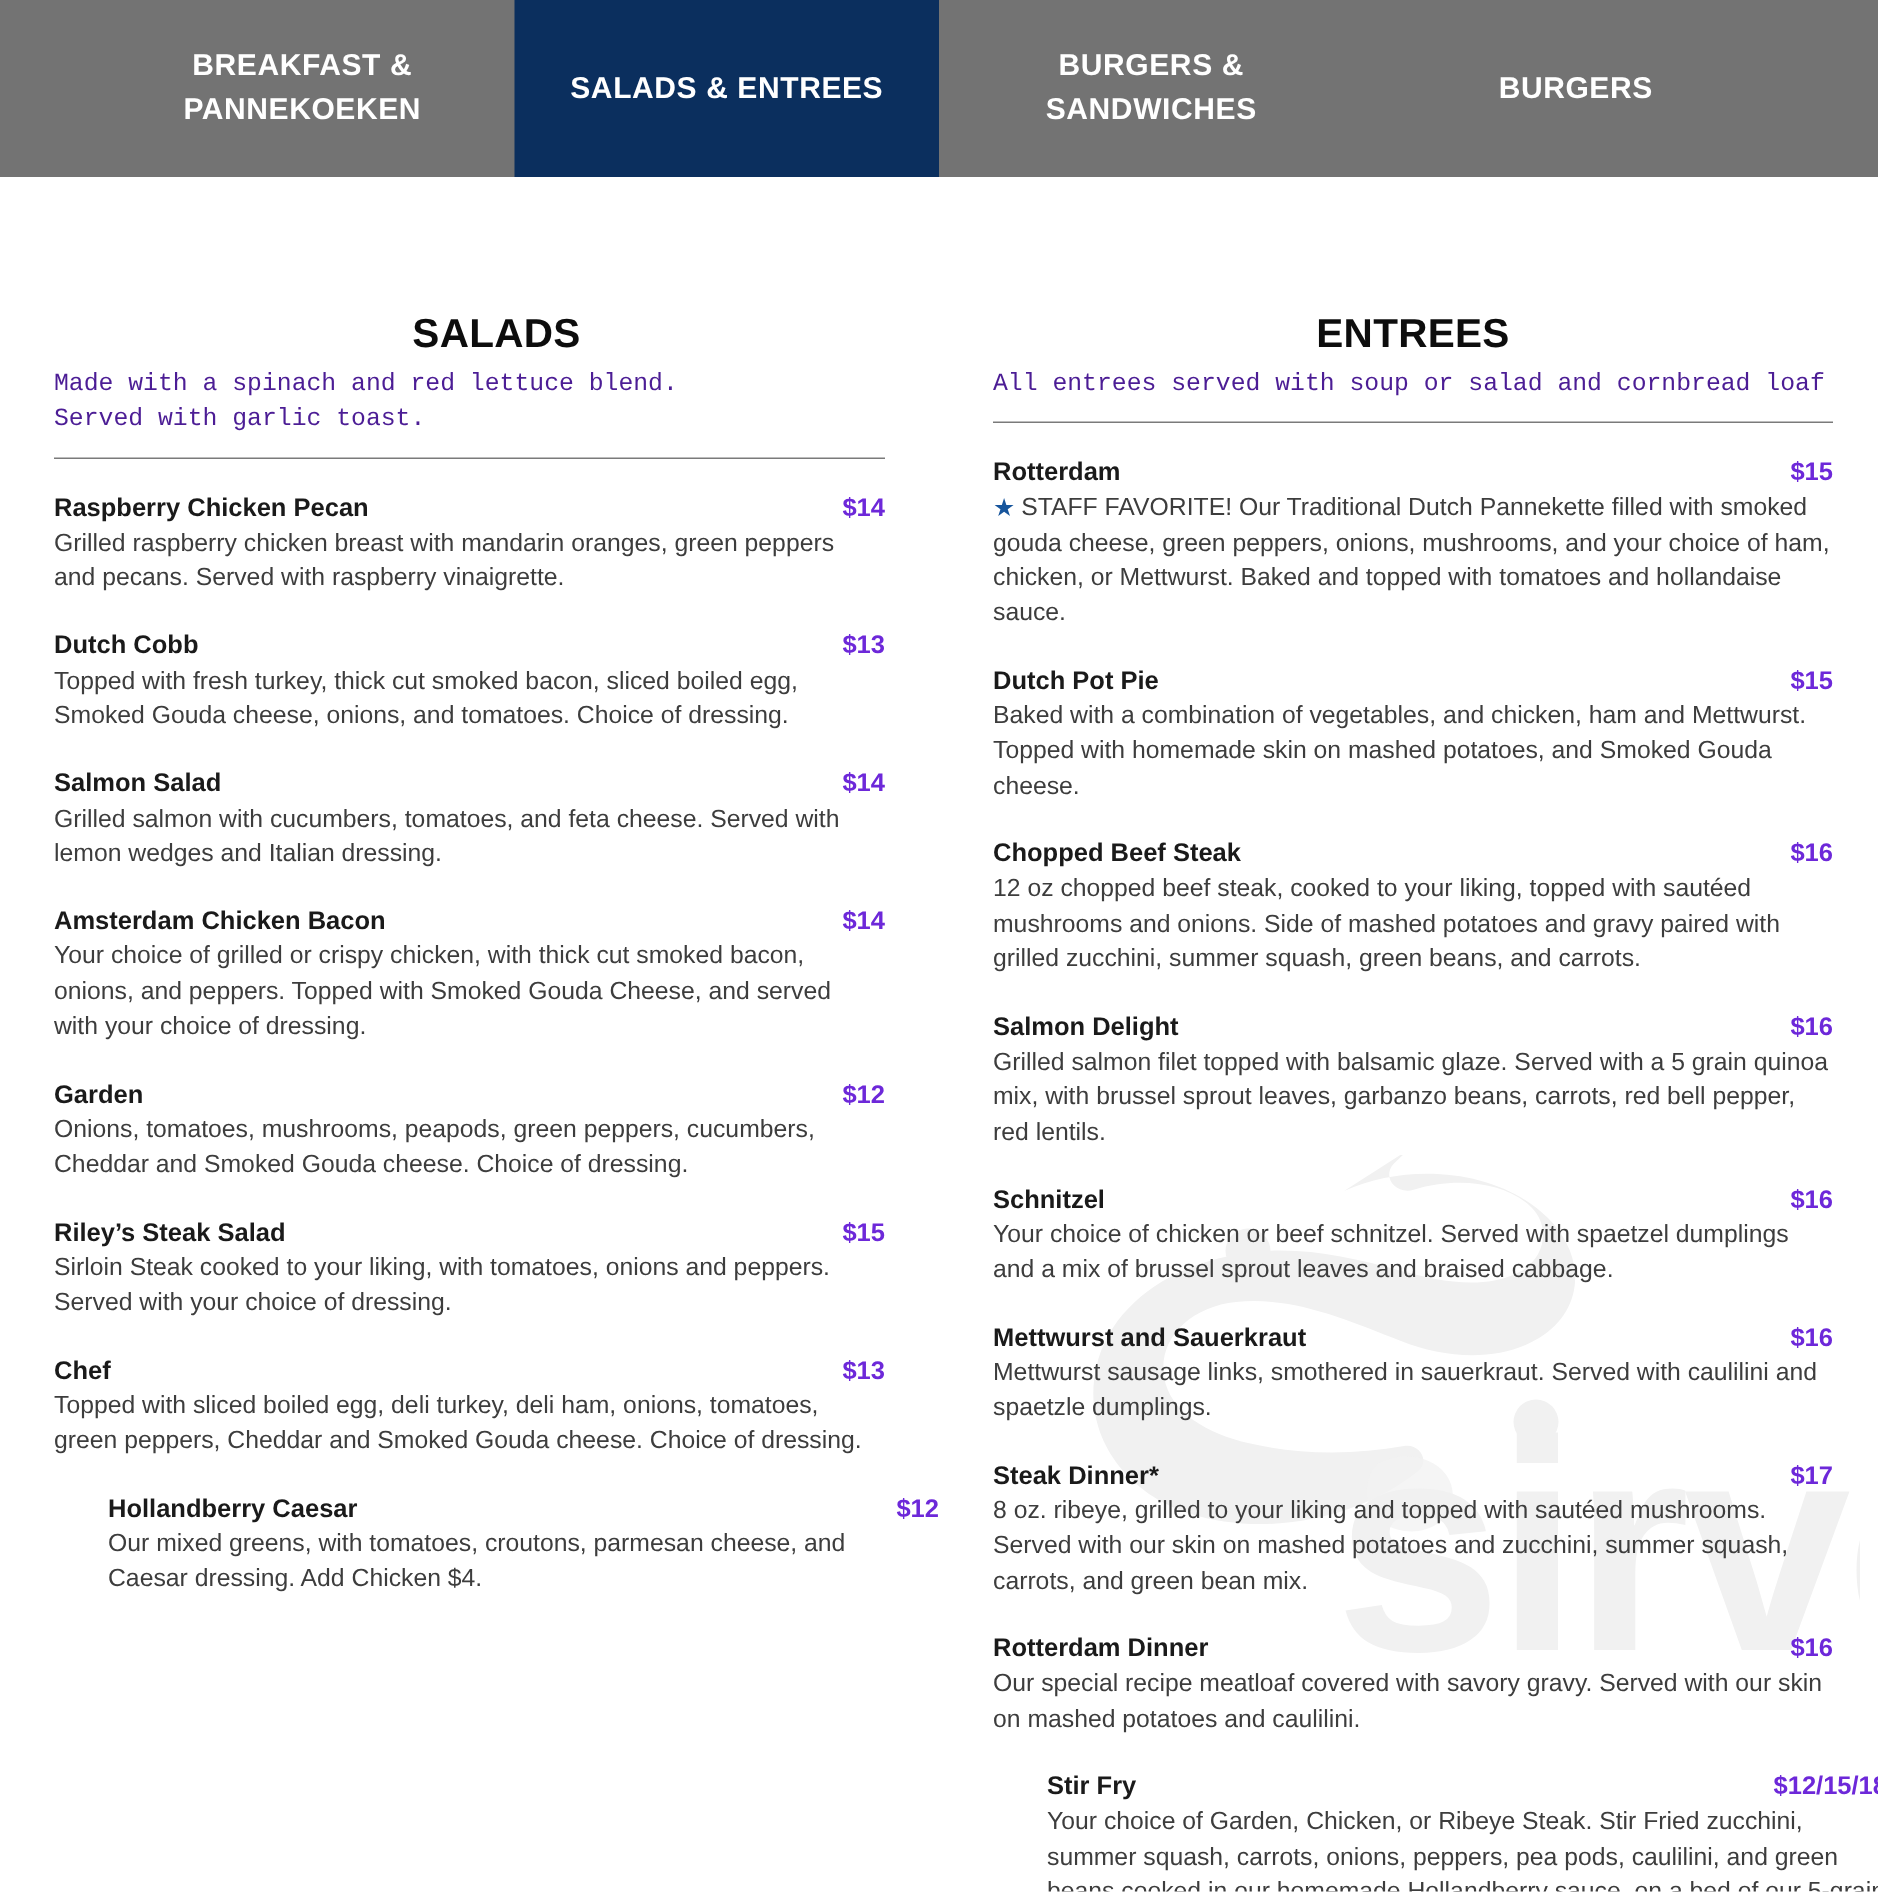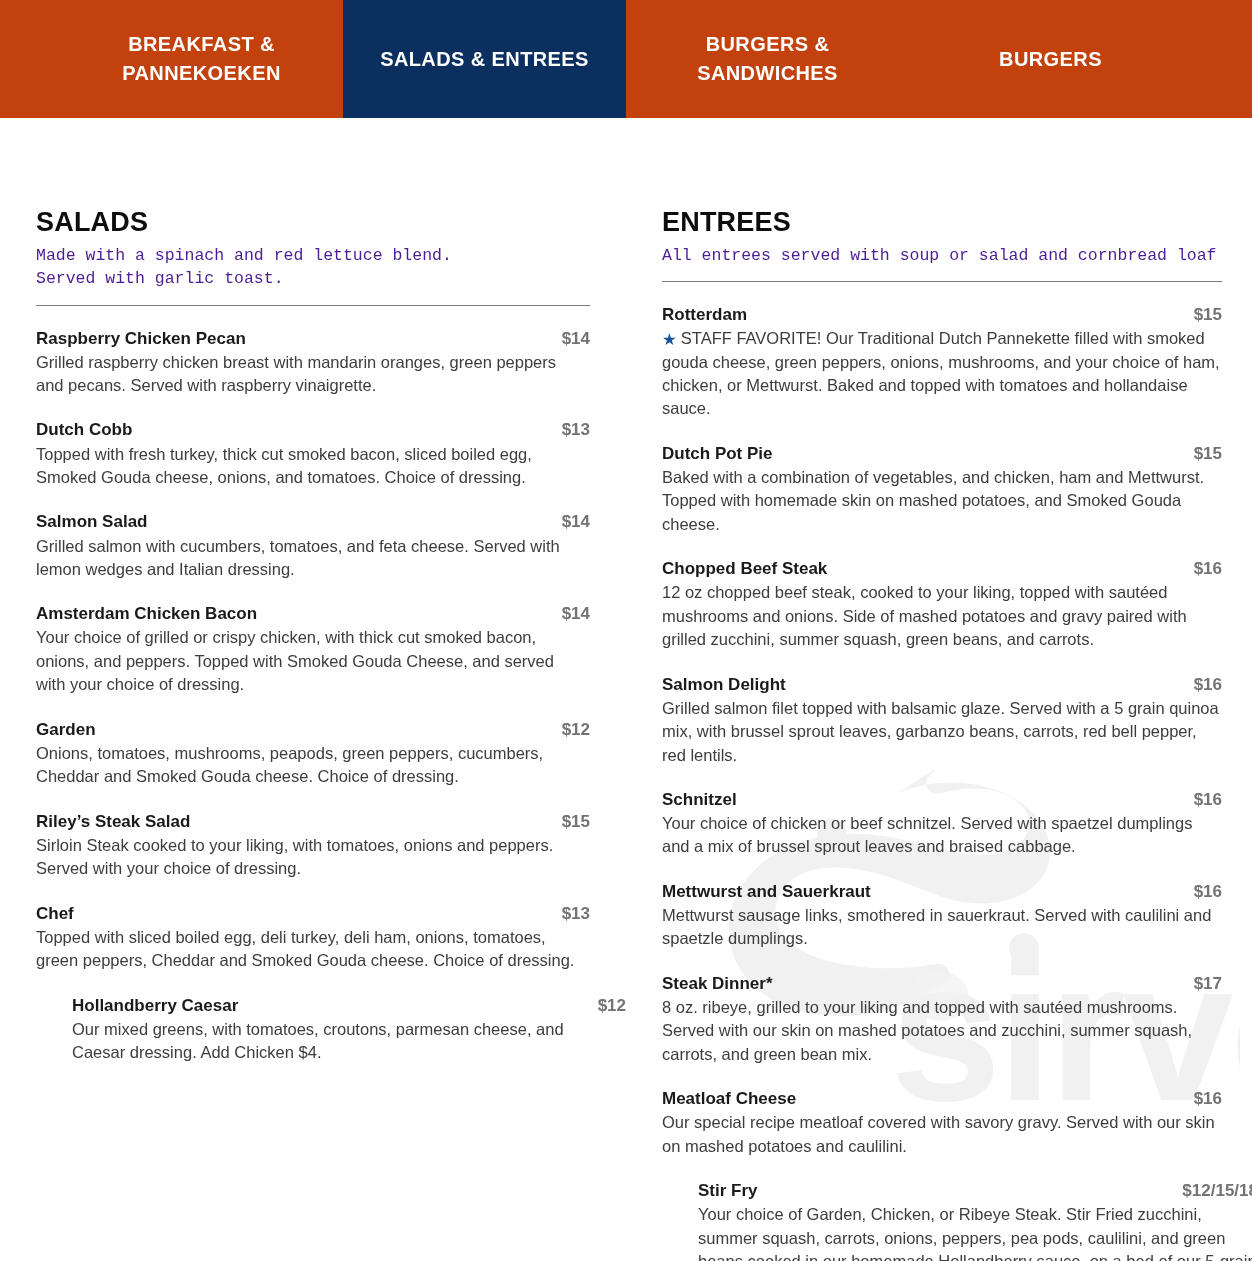--- a/index.html
+++ b/index.html
@@ -17,21 +17,21 @@
     color: #222222;
     -webkit-font-smoothing: antialiased;
   }
 
   
   .tabbar {
     position: absolute;
     top: 0; left: 0;
     width: 1252px;
     height: 118px;
-    background: #c2410c;
+    background: #737373;
     display: flex;
     align-items: stretch;
   }
   .tabbar .spacer { width: 60px; flex: 0 0 60px; }
   .tab {
     flex: 0 0 283px;
     width: 283px;
     height: 118px;
     display: flex;
     align-items: center;
@@ -83,20 +83,21 @@
   .col-left  { width: 590px; margin-left: 36px; }
   .col-right { width: 560px; margin-left: 36px; }
 
   .section-title {
     font-size: 27px;
     font-weight: bold;
     color: #0d0d0d;
     letter-spacing: 0.2px;
     margin: 0 0 6px 0;
     line-height: 1.1;
+    text-align: center;
   }
   .section-sub {
     font-size: 16.5px;
     color: #4c1d95;
     line-height: 1.42;
     margin: 0;
     font-weight: normal;
     font-family: Liberation Mono, monospace;
   }
   .rule {
@@ -120,21 +121,21 @@
   }
   .item-name {
     font-size: 17px;
     font-weight: bold;
     color: #1a1a1a;
     line-height: 1.3;
   }
   .item-price {
     font-size: 17px;
     font-weight: bold;
-    color: #737373;
+    color: #6d28d9;
     white-space: nowrap;
     line-height: 1.3;
   }
   .item-desc {
     font-size: 16.5px;
     color: #3d3d3d;
     line-height: 1.42;
     margin-top: 1px;
     font-weight: normal;
   }
@@ -318,21 +319,21 @@
         <div class="item">
           <div class="item-head">
             <span class="item-name">Steak Dinner*</span>
             <span class="item-price">$17</span>
           </div>
           <div class="item-desc">8 oz. ribeye, grilled to your liking and topped with sautéed mushrooms. Served with our skin on mashed potatoes and zucchini, summer squash, carrots, and green bean mix.</div>
         </div>
 
         <div class="item">
           <div class="item-head">
-            <span class="item-name">Meatloaf Cheese</span>
+            <span class="item-name">Rotterdam Dinner</span>
             <span class="item-price">$16</span>
           </div>
           <div class="item-desc">Our special recipe meatloaf covered with savory gravy. Served with our skin on mashed potatoes and caulilini.</div>
         </div>
 
         <div class="item">
           <div class="item-head">
             <span class="item-name">Stir Fry</span>
             <span class="item-price">$12/15/18</span>
           </div>

